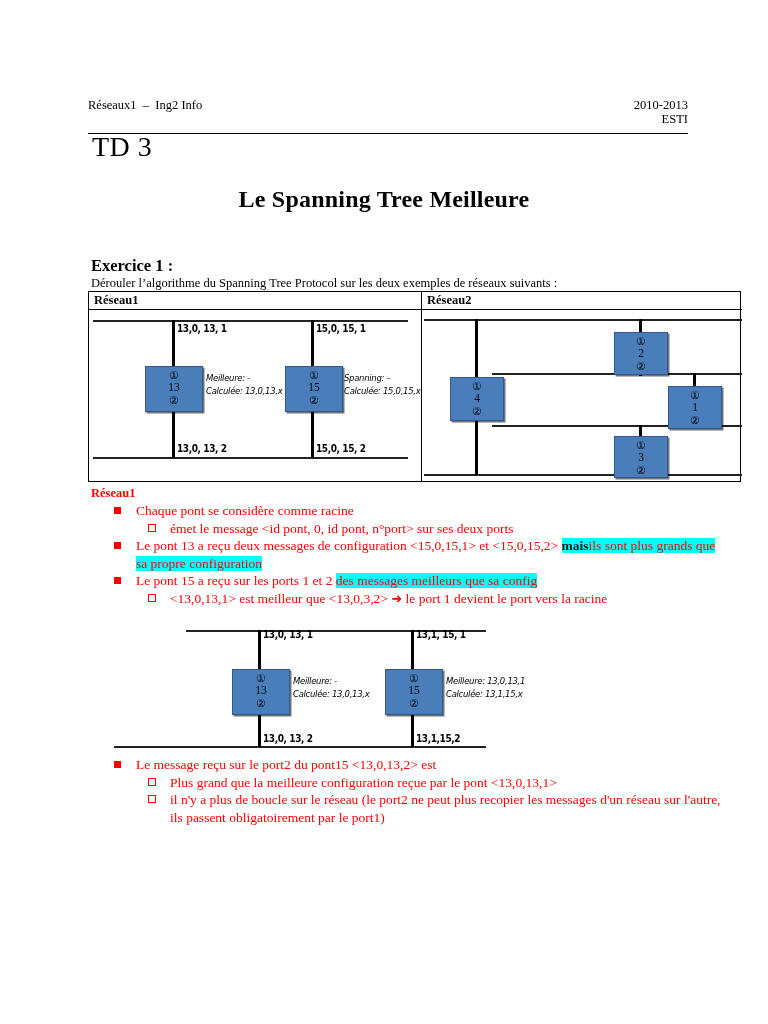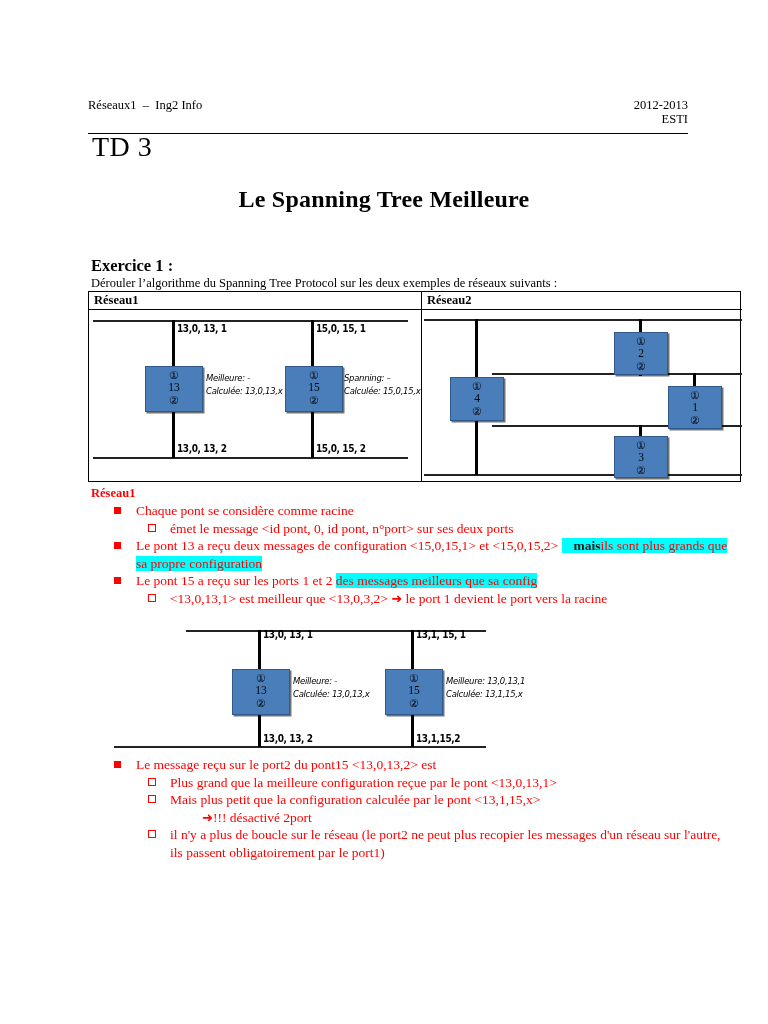--- a/index.html
+++ b/index.html
@@ -232,21 +232,20 @@
     background: #00ffff;
     color: #ff0000;
     box-decoration-break: clone;
     -webkit-box-decoration-break: clone;
   }
   .hl-dark {
     background: #00ffff;
     color: #1a1a1a;
     font-weight: bold;
     box-decoration-break: clone;
-    padding-left: 12px;
     -webkit-box-decoration-break: clone;
   }
   .arrow {
     font-family: "DejaVu Sans", sans-serif;
     font-weight: bold;
     font-size: 13px;
   }
   .sub-ind { display:block; margin-left: 32px; }
 
   
@@ -259,21 +258,21 @@
   }
 </style>
 </head>
 <body>
 
 <div class="page">
 
   <div class="hdr">
     <div class="hdr-left">Réseaux1  –  Ing2 Info</div>
     <div class="hdr-right">
-      <div>2012-2013</div>
+      <div>2010-2013</div>
       <div>ESTI</div>
     </div>
   </div>
   <div class="hdr-rule"></div>
   <div class="td-title">TD 3</div>
 
   <div class="doc-title">Le Spanning Tree Meilleure</div>
 
   <div class="ex-title">Exercice 1 :</div>
   <div class="ex-sub">Dérouler l’algorithme du Spanning Tree Protocol sur les deux exemples de réseaux suivants :</div>
@@ -428,22 +427,17 @@
     <div class="bl1">
       <span class="mk1"></span>
       <span>Le message reçu sur le port2 du pont15 &lt;13,0,13,2&gt; est</span>
     </div>
     <div class="bl2">
       <span class="mk2"></span>
       <span>Plus grand que la meilleure configuration reçue par le pont &lt;13,0,13,1&gt;</span>
     </div>
     <div class="bl2">
       <span class="mk2"></span>
-      <span>Mais plus petit que la configuration calculée par le pont &lt;13,1,15,x&gt;</span>
-      <span class="sub-ind"><span class="arrow">➜</span><span>!!! désactivé 2port</span></span>
-    </div>
-    <div class="bl2">
-      <span class="mk2"></span>
       <span>il n'y a plus de boucle sur le réseau (le port2 ne peut plus recopier les messages d'un réseau sur l'autre, ils passent obligatoirement par le port1)</span>
     </div>
   </div>
 
 </div>
 
 </body></html>

